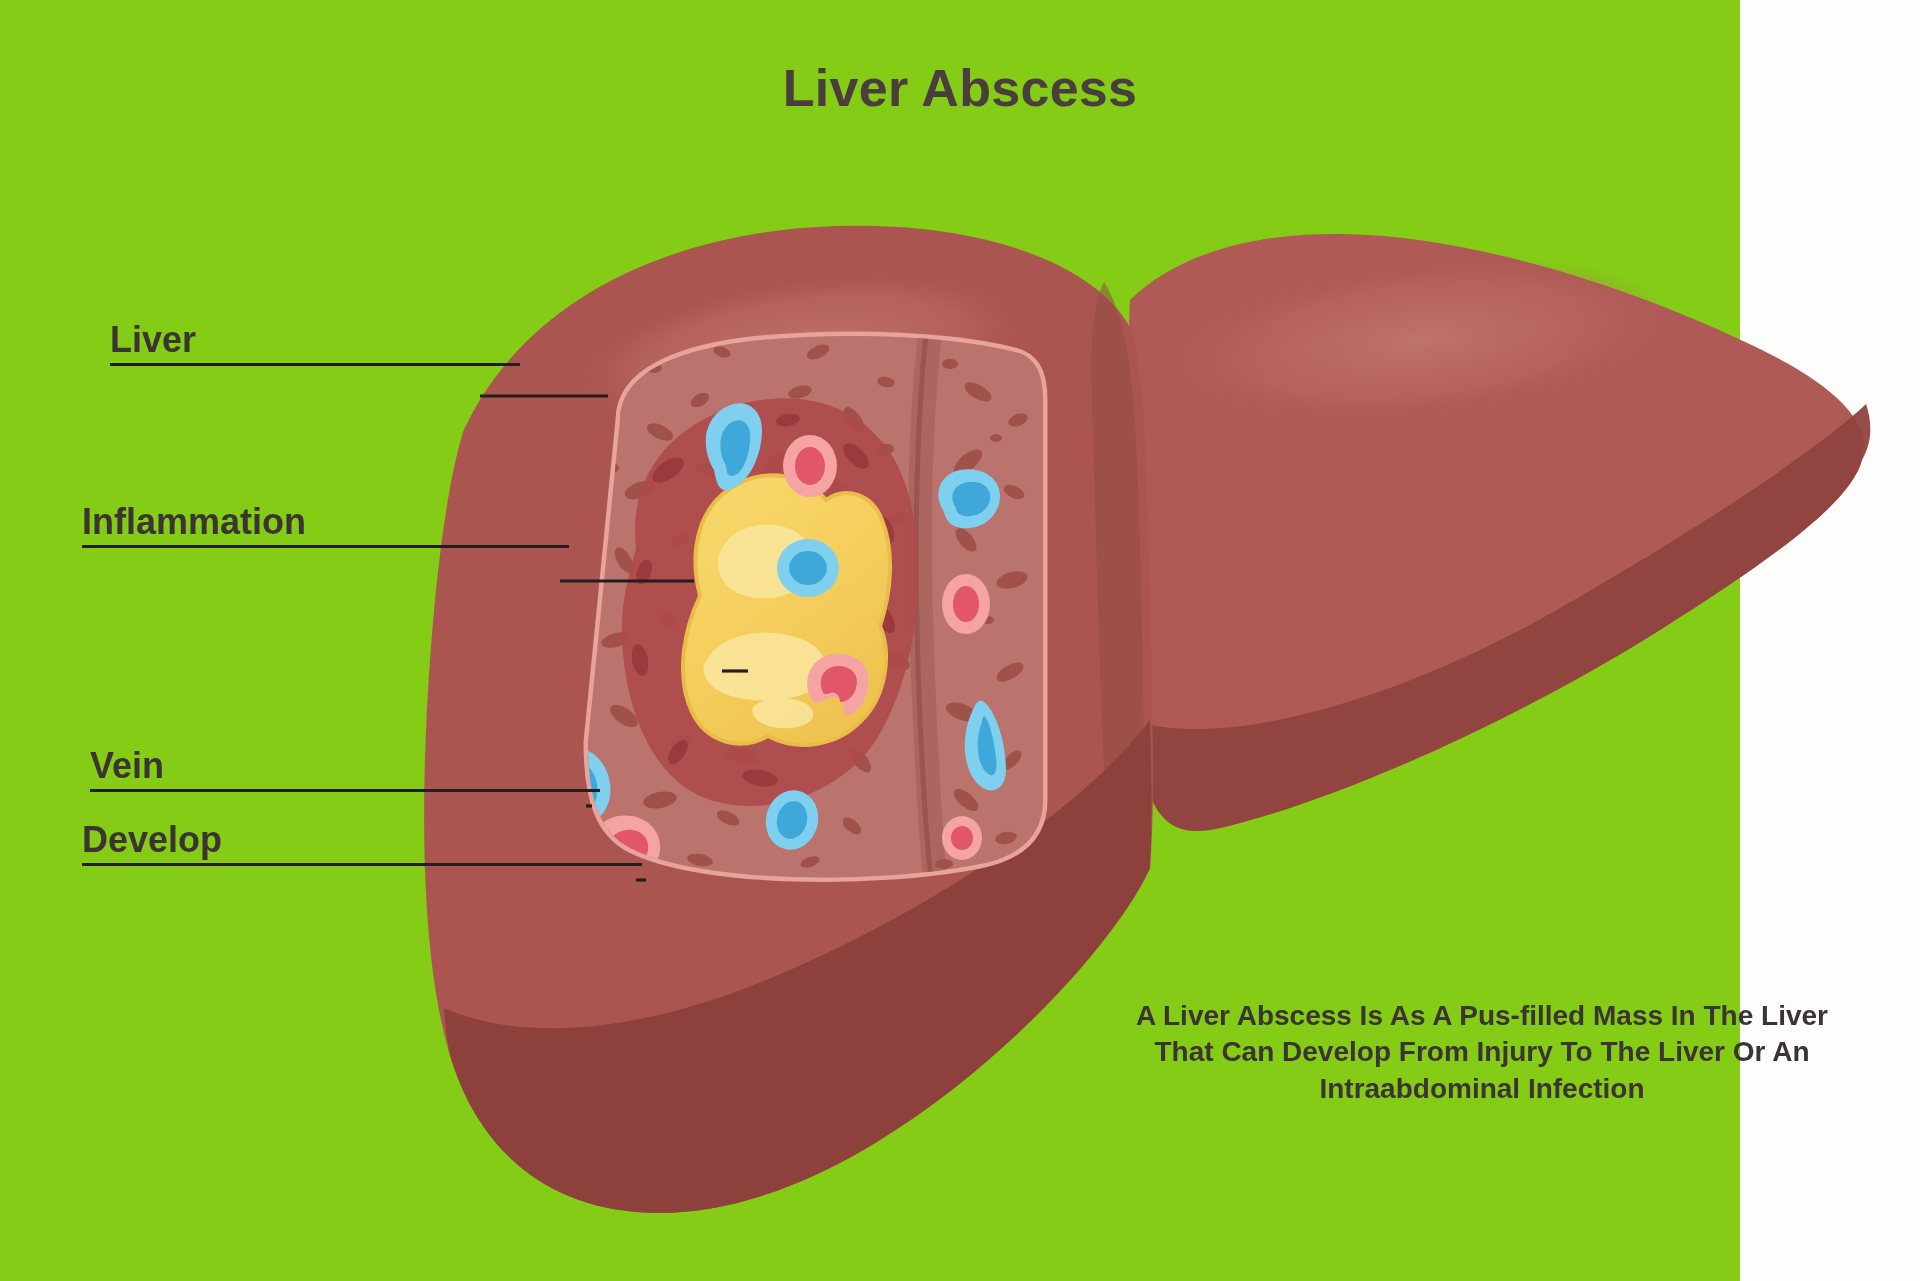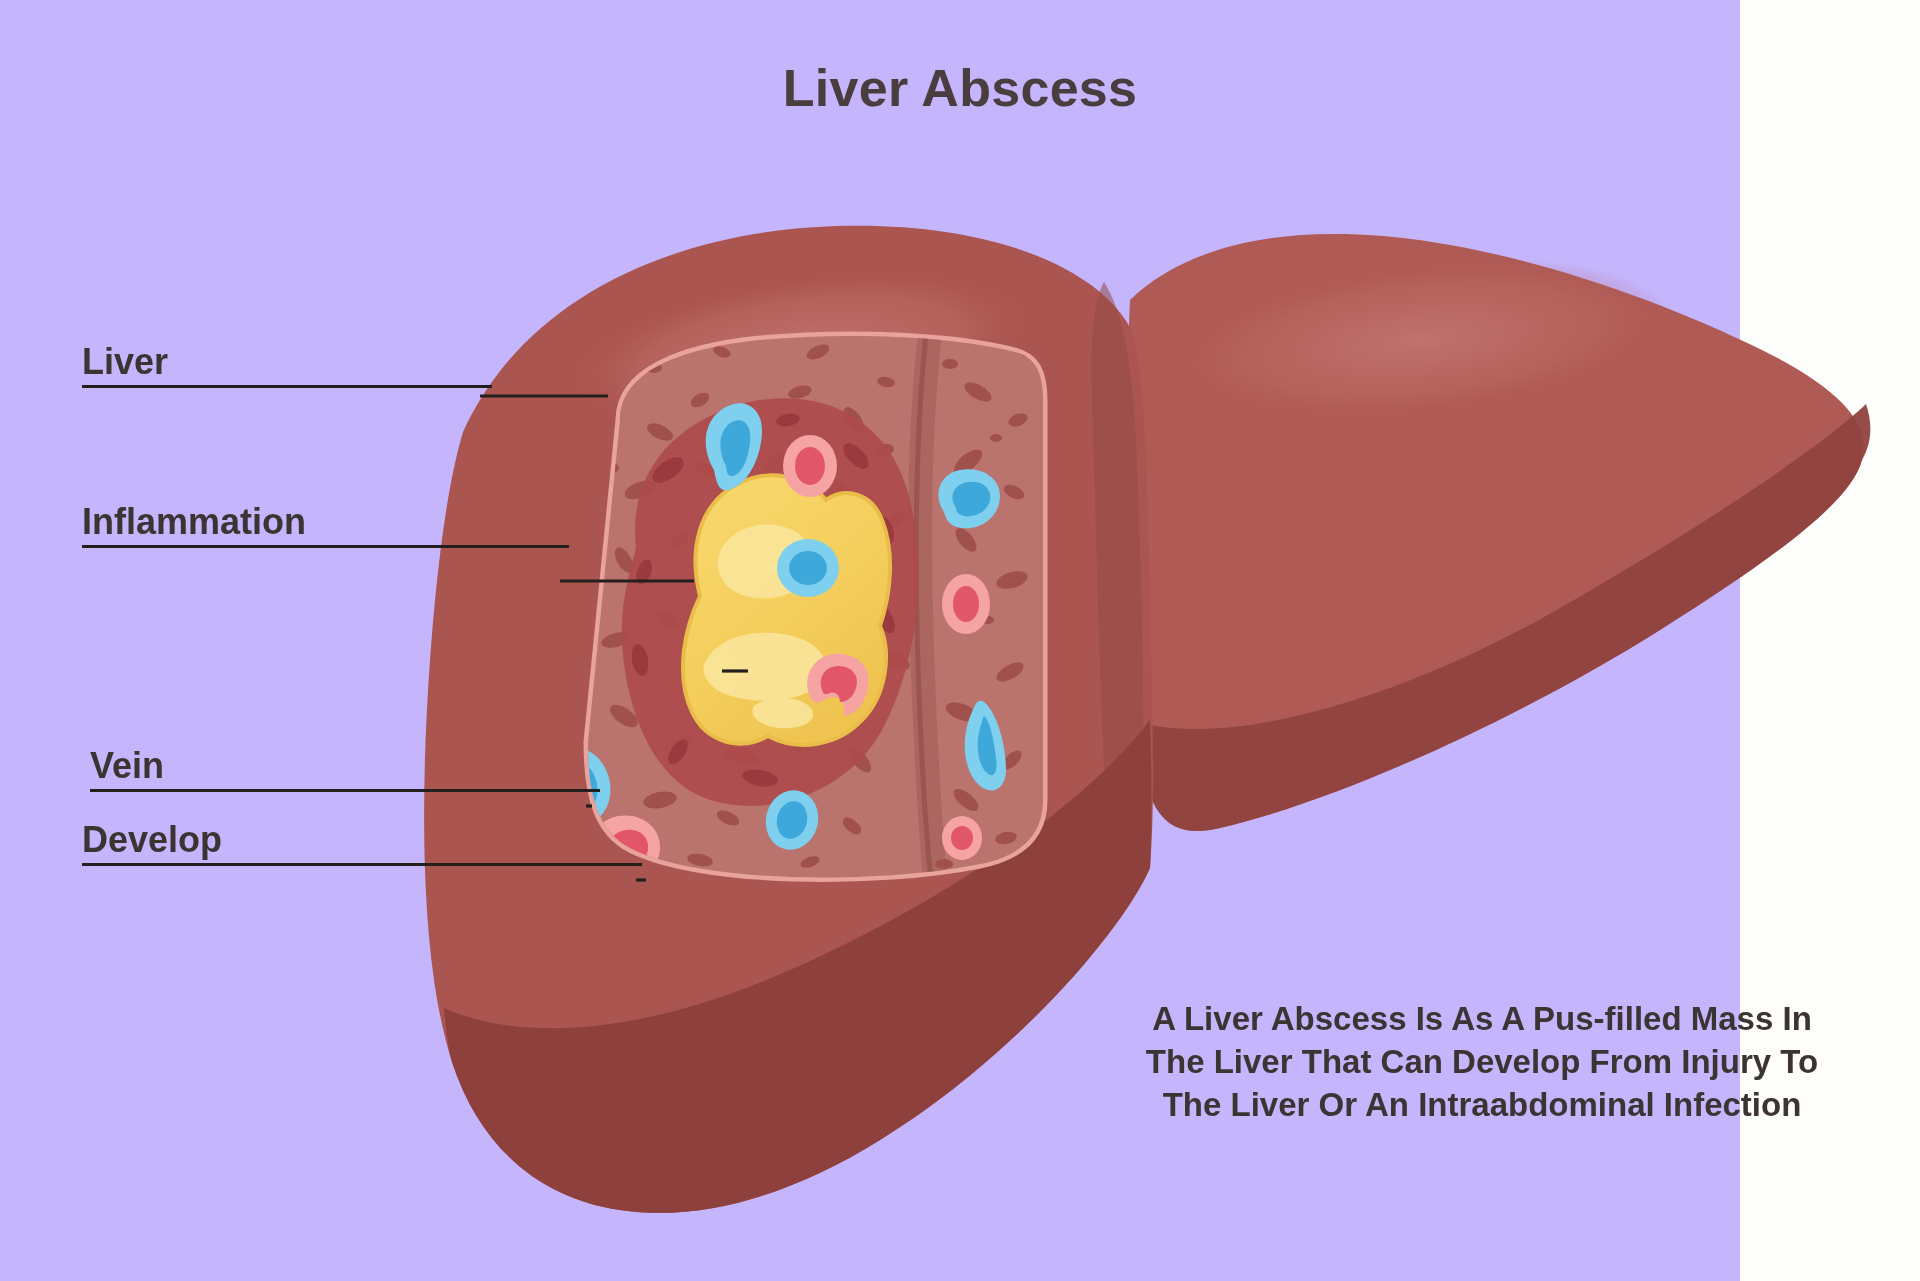--- a/index.html
+++ b/index.html
@@ -6,21 +6,21 @@
   html, body {
     margin: 0; padding: 0;
     width: 1920px; height: 1281px;
     background: #fdfdfc;
     font-family: "Liberation Sans", sans-serif;
     overflow: hidden;
   }
   #page {
     position: relative;
     width: 1740px; height: 1281px;
-    background: #c4b5fd;
+    background: #84cc16;
   }
   #title {
     position: absolute;
     top: 58px; left: 0; width: 1920px;
     text-align: center;
     font-size: 52px;
     font-weight: bold;
     letter-spacing: 0.3px;
     color: #4a3d3d;
   }
@@ -39,21 +39,21 @@
   .callout-rule {
     height: 3px;
     background: #231f1e;
   }
   #description {
     position: absolute;
     left: 1132px;
     top: 998px;
     width: 700px;
     text-align: center;
-    font-size: 33px;
+    font-size: 28px;
     font-weight: bold;
     line-height: 1.30;
     color: #3b3433;
   }
   #liver-svg {
     position: absolute;
     left: 0; top: 0;
   }
 </style>
 </head>
@@ -361,21 +361,21 @@
 
     <g stroke="#231f1e" stroke-width="3.2" fill="none">
       <line x1="480" y1="396" x2="608" y2="396"></line>
       <line x1="560" y1="581" x2="694" y2="581"></line>
       <line x1="722" y1="671" x2="748" y2="671"></line>
       <line x1="586" y1="806" x2="592" y2="806"></line>
       <line x1="636" y1="880" x2="646" y2="880"></line>
     </g>
   </svg>
 
-  <div class="callout" style="top:344px;">
+  <div class="callout" style="top:322px;margin-left:28px;">
     <div class="callout-label">Liver</div>
     <div class="callout-rule" style="width:410px;"></div>
   </div>
 
   <div class="callout" style="top:504px;">
     <div class="callout-label">Inflammation</div>
     <div class="callout-rule" style="width:487px;"></div>
   </div>
 
 

